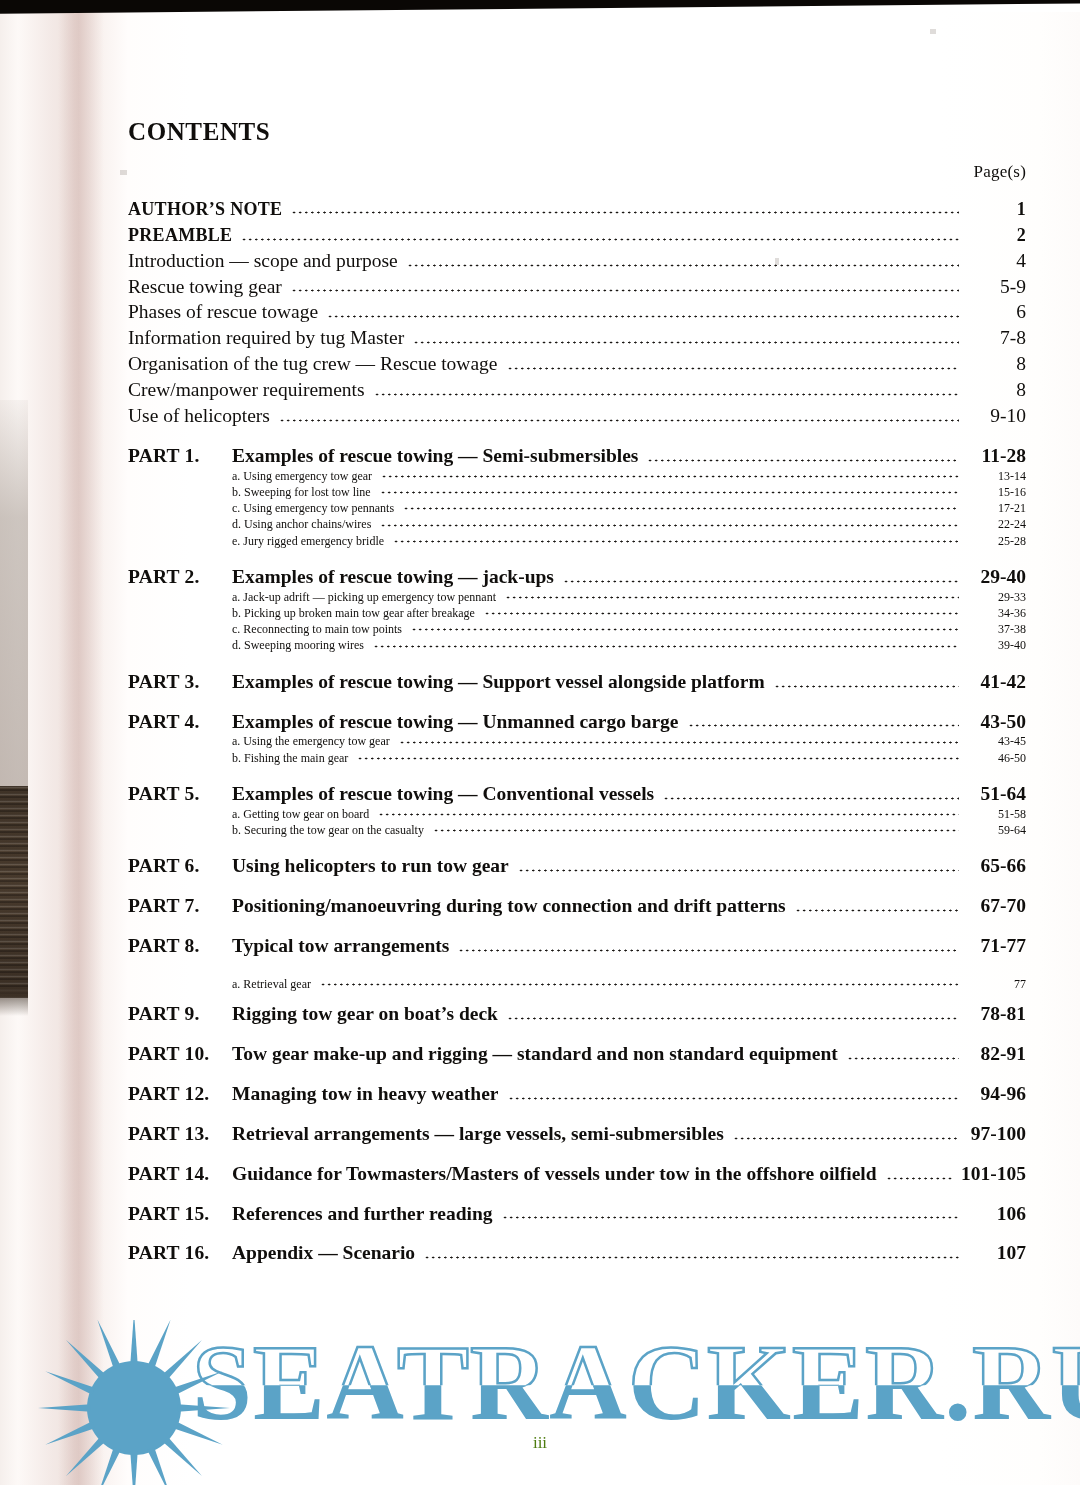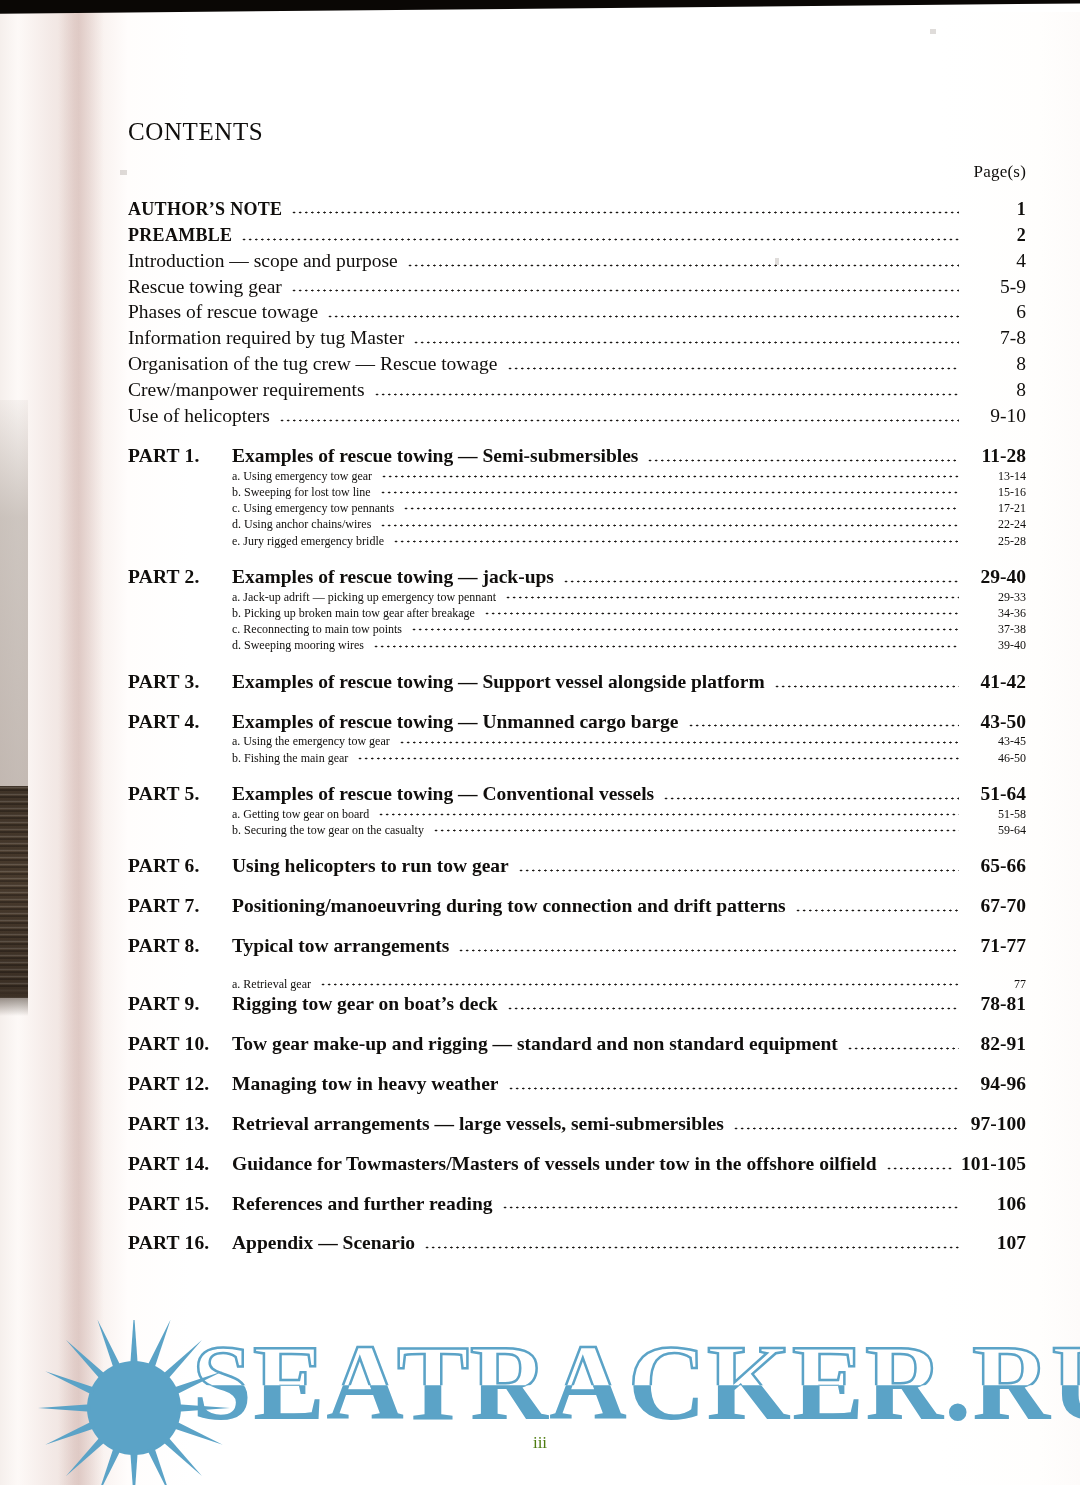--- a/index.html
+++ b/index.html
@@ -102,21 +102,21 @@
   .toc {
     position: absolute;
     left: 128px;
     top: 118px;
     width: 898px;
     color: #100e0c;
   }
 
   .toc-title {
     font-size: 25px;
-    font-weight: normal;
+    font-weight: bold;
     letter-spacing: 0.6px;
     margin: 0;
   }
 
   .pages-label {
     text-align: right;
     font-size: 17px;
     margin-top: 16px;
     letter-spacing: 0.2px;
   }
@@ -437,21 +437,21 @@
               <span class="pg">71-77</span>
             </div>
             <div class="gap-md"></div>
             <div class="row sub">
               <span class="indent"></span>
               <span class="label">a. Retrieval gear</span>
               <span class="dots"></span>
               <span class="pg">77</span>
             </div>
           </div>
-          <div class="part-group" style="margin-top: 4px;">
+          <div class="part-group" style="margin-top: 14px;">
             <div class="row part">
               <span class="part-no">PART 9.</span>
               <span class="label">Rigging tow gear on boat’s deck</span>
               <span class="dots"></span>
               <span class="pg">78-81</span>
             </div>
           </div>
           <div class="part-group">
             <div class="row part">
               <span class="part-no">PART 10.</span>

